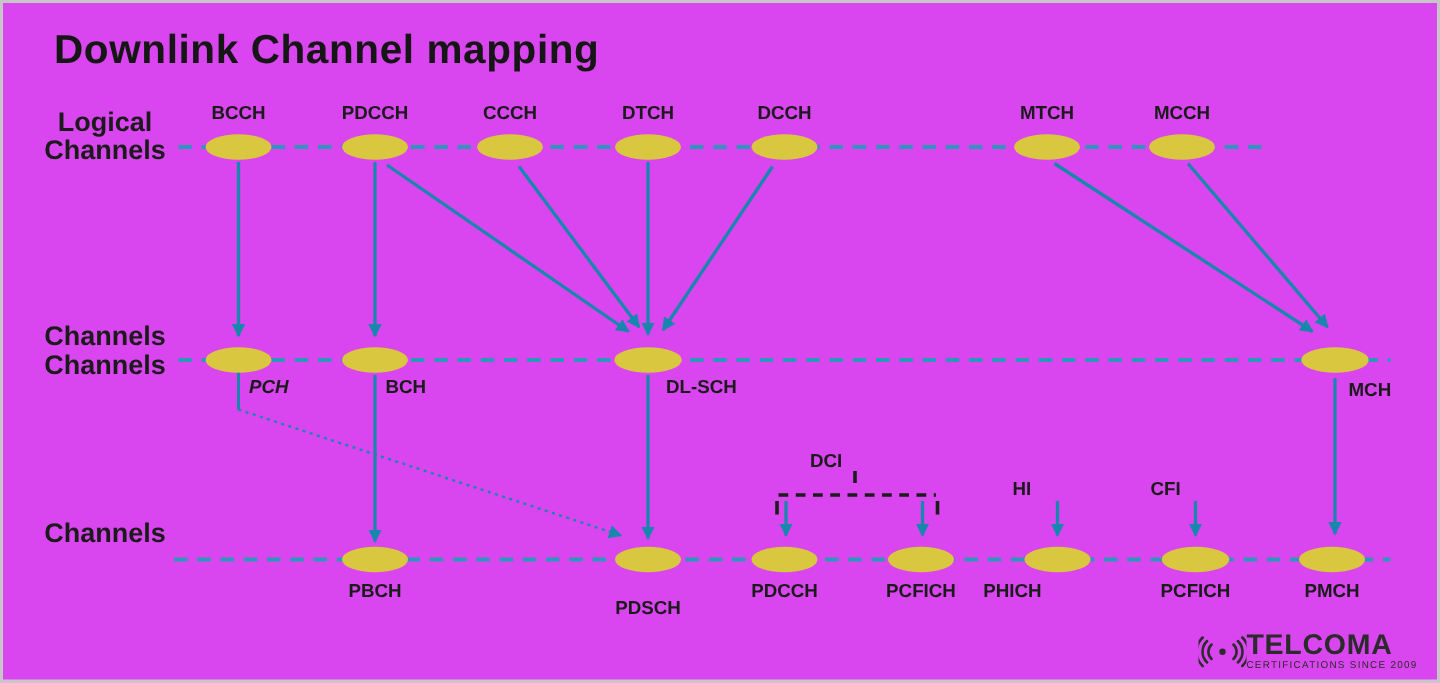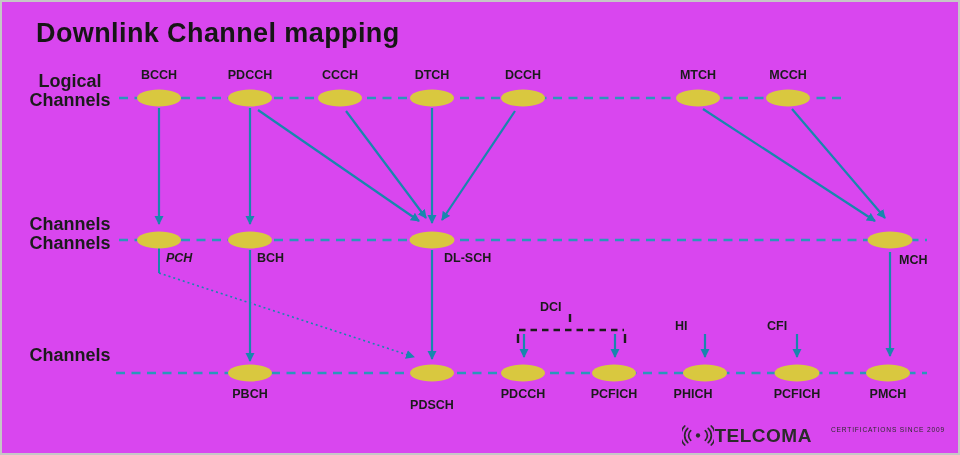--- a/index.html
+++ b/index.html
@@ -16,21 +16,21 @@
   .row-label{
     width:132px;text-align:center;font-size:18px;line-height:18.5px;font-weight:600;color:#1b1b1b;
   }
   .node-label{font-size:12.5px;font-weight:600;color:#1b1b1b;white-space:nowrap;}
   .lbl-center{width:70px;text-align:center;}
   .ann-label{font-size:12.5px;font-weight:600;color:#1b1b1b;white-space:nowrap;width:60px;text-align:left;}
   svg.layer{position:absolute;left:0;top:0;}
   .logo{
     right:13px;bottom:5px;display:flex;align-items:center;color:#2b2b2b;
   }
-  .logo-text{display:flex;line-height:1;gap:19px;}
+  .logo-text{display:flex;flex-direction:column;line-height:1;}
   .logo-name{font-size:19px;font-weight:700;letter-spacing:.5px;}
   .logo-tagline{font-size:6.6px;font-weight:400;letter-spacing:.85px;margin-top:1px;text-align:right;}
 </style>
 </head>
 <body>
 
 <div class="stage">
 
   <div class="abs title">Downlink Channel mapping</div>
 
@@ -126,21 +126,21 @@
 
   <div class="abs node-label" style="left:164px;top:249px;font-style:italic;">PCH</div>
   <div class="abs node-label" style="left:255px;top:249px;">BCH</div>
   <div class="abs node-label" style="left:442px;top:249px;text-align:right;">DL-SCH</div>
   <div class="abs node-label" style="left:897px;top:251px;">MCH</div>
 
   <div class="abs node-label lbl-center" style="left:213px;top:385px;">PBCH</div>
   <div class="abs node-label lbl-center" style="left:395px;top:396px;">PDSCH</div>
   <div class="abs node-label lbl-center" style="left:486px;top:385px;">PDCCH</div>
   <div class="abs node-label lbl-center" style="left:577px;top:385px;">PCFICH</div>
-  <div class="abs node-label lbl-center" style="left:656px;top:385px;">PHICH</div>
+  <div class="abs node-label lbl-center" style="left:638px;top:385px;">PHICH</div>
   <div class="abs node-label lbl-center" style="left:760px;top:385px;">PCFICH</div>
   <div class="abs node-label lbl-center" style="left:851px;top:385px;">PMCH</div>
 
   <div class="abs ann-label" style="left:538px;top:298px;">DCI</div>
   <div class="abs ann-label" style="left:673px;top:317px;">HI</div>
   <div class="abs ann-label" style="left:765px;top:317px;">CFI</div>
 
   <div class="abs logo">
     <svg width="32" height="25" viewBox="0 0 30 22">
       <g stroke="#2b2b2b" stroke-width="1.6" fill="none" stroke-linecap="round">

